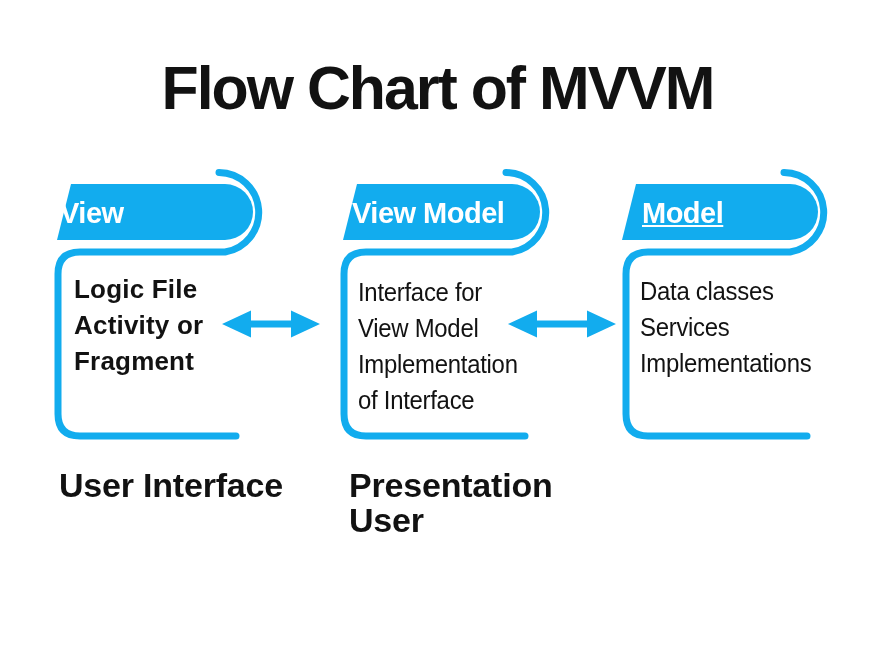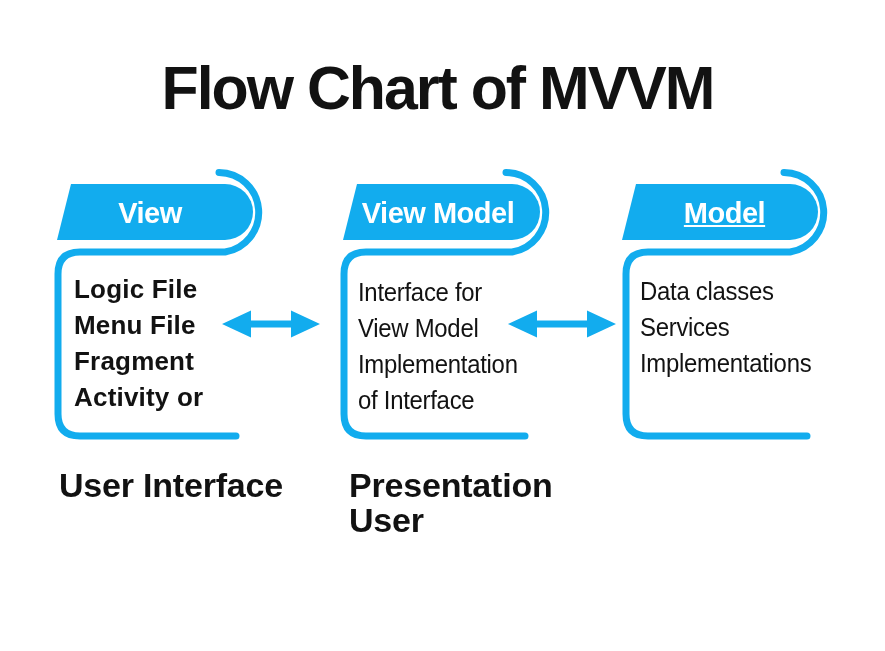--- a/index.html
+++ b/index.html
@@ -18,21 +18,21 @@
   }
   .diagram { position:absolute; left:0; top:0; width:885px; height:651px; }
   .tab-fill { fill:var(--accent); }
   .box-outline {
     fill:none; stroke:var(--accent); stroke-width:7;
     stroke-linecap:round; stroke-linejoin:round;
   }
   .arrow { fill:var(--accent); }
   .tab-label {
     position:absolute; top:196px; height:34px; line-height:34px;
-    color:#fff; font-size:29px; font-weight:700; text-align:center;
+    color:#fff; font-size:29px; font-weight:700; text-align:left;
     letter-spacing:-0.5px; white-space:nowrap;
   }
   .list { position:absolute; color:var(--text); white-space:nowrap; }
   .list .line { line-height:36px; }
   .list-primary { font-size:26px; font-weight:600; letter-spacing:0.2px; }
   .list-narrow {
     font-size:26px; font-weight:500; letter-spacing:-0.3px;
     transform:scaleX(0.92); transform-origin:0 0;
   }
   .caption {
@@ -58,23 +58,22 @@
     <path class="tab-fill" d="M 622 240 L 636 184 L 790 184 A 28 28 0 0 1 790 240 Z"></path>
     <path class="box-outline" d="M 784 172.5 A 40 40 0 0 1 790 252 L 648 252 Q 626 252 626 274 L 626 414 Q 626 436 648 436 L 807 436"></path>
 
     <path class="arrow" d="M 222 324 L 251 310.5 L 251 320.5 L 291 320.5 L 291 310.5 L 320 324 L 291 337.5 L 291 327.5 L 251 327.5 L 251 337.5 Z"></path>
     <path class="arrow" d="M 508 324 L 537 310.5 L 537 320.5 L 587 320.5 L 587 310.5 L 616 324 L 587 337.5 L 587 327.5 L 537 327.5 L 537 337.5 Z"></path>
   </svg>
 
   <div class="tab-label" style="left:60px; width:180px;">View</div>
   <div class="list list-primary" style="left:74px; top:271px;">
     <div class="line">Logic File</div>
-    <div class="line">Menu File</div>
+    <div class="line">Activity or</div>
     <div class="line">Fragment</div>
-    <div class="line">Activity or</div>
   </div>
   <div class="caption" style="left:59px; width:240px;">User Interface</div>
 
   <div class="tab-label" style="left:352px; width:172px;">View Model</div>
   <div class="list list-narrow" style="left:358px; top:274px;">
     <div class="line">Interface for</div>
     <div class="line">View Model</div>
     <div class="line">Implementation</div>
     <div class="line">of Interface</div>
   </div>

